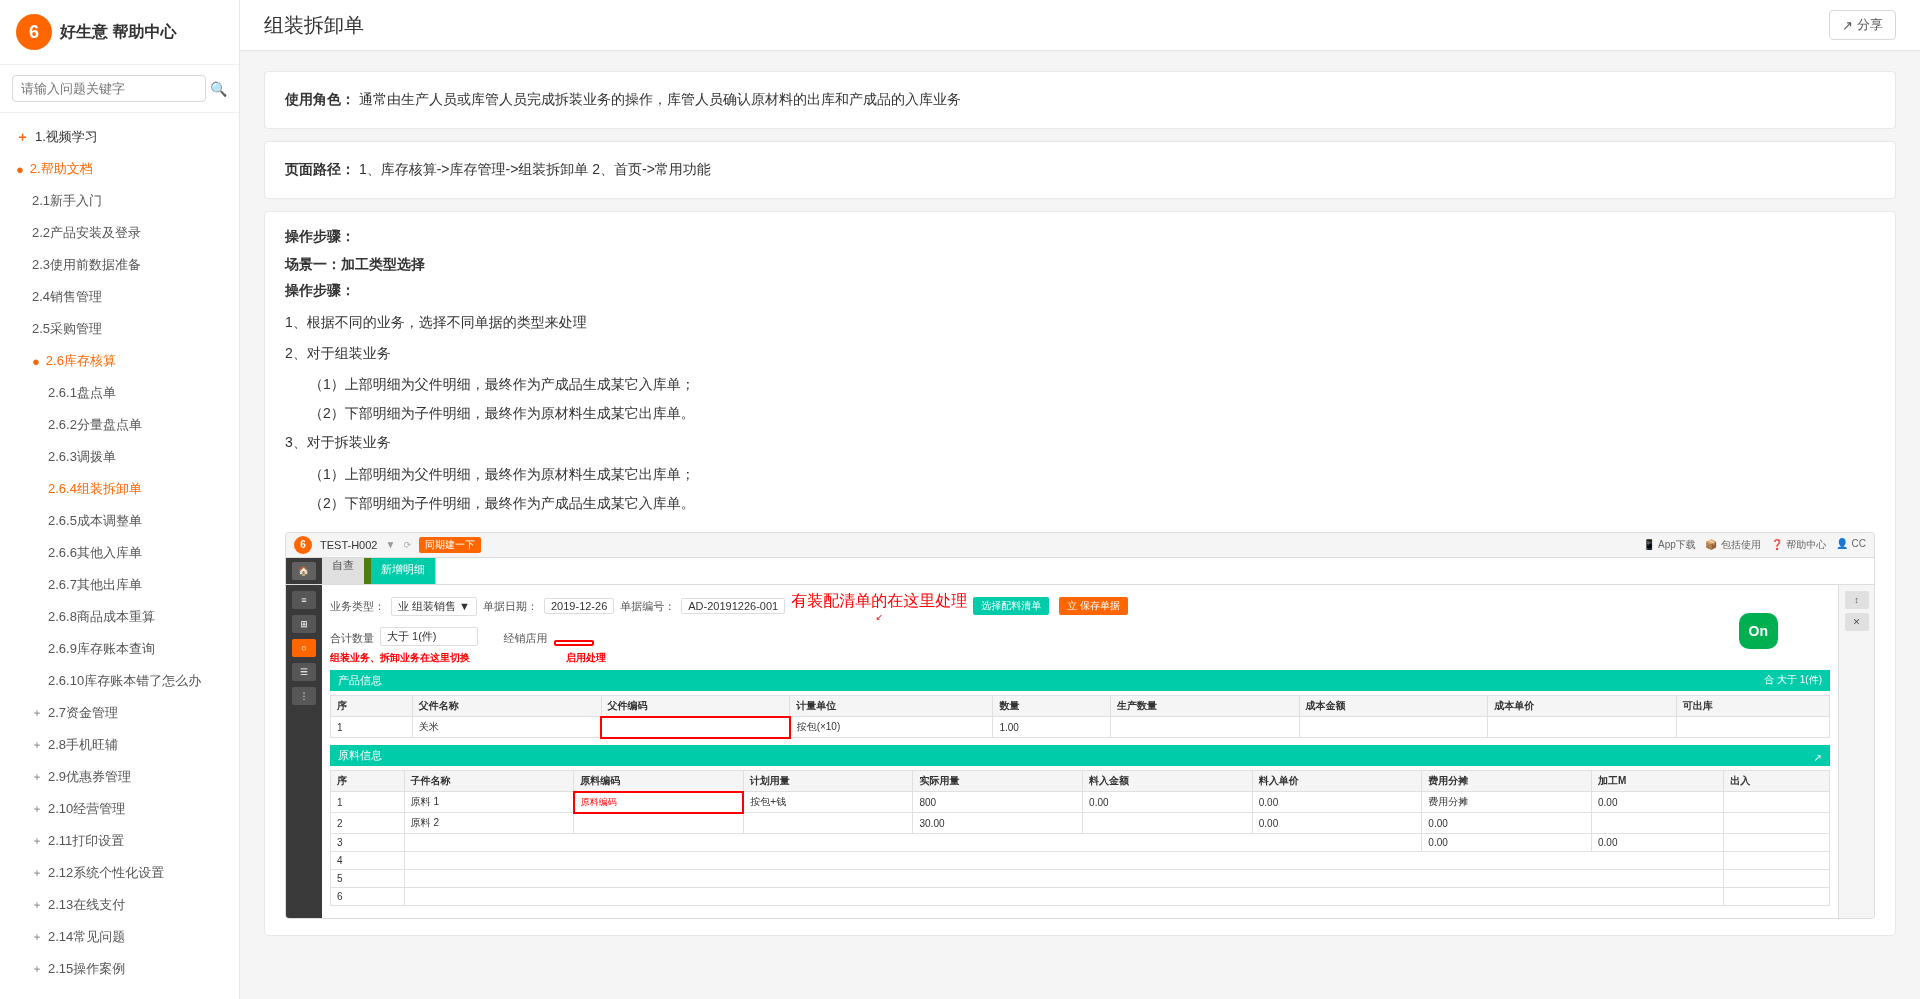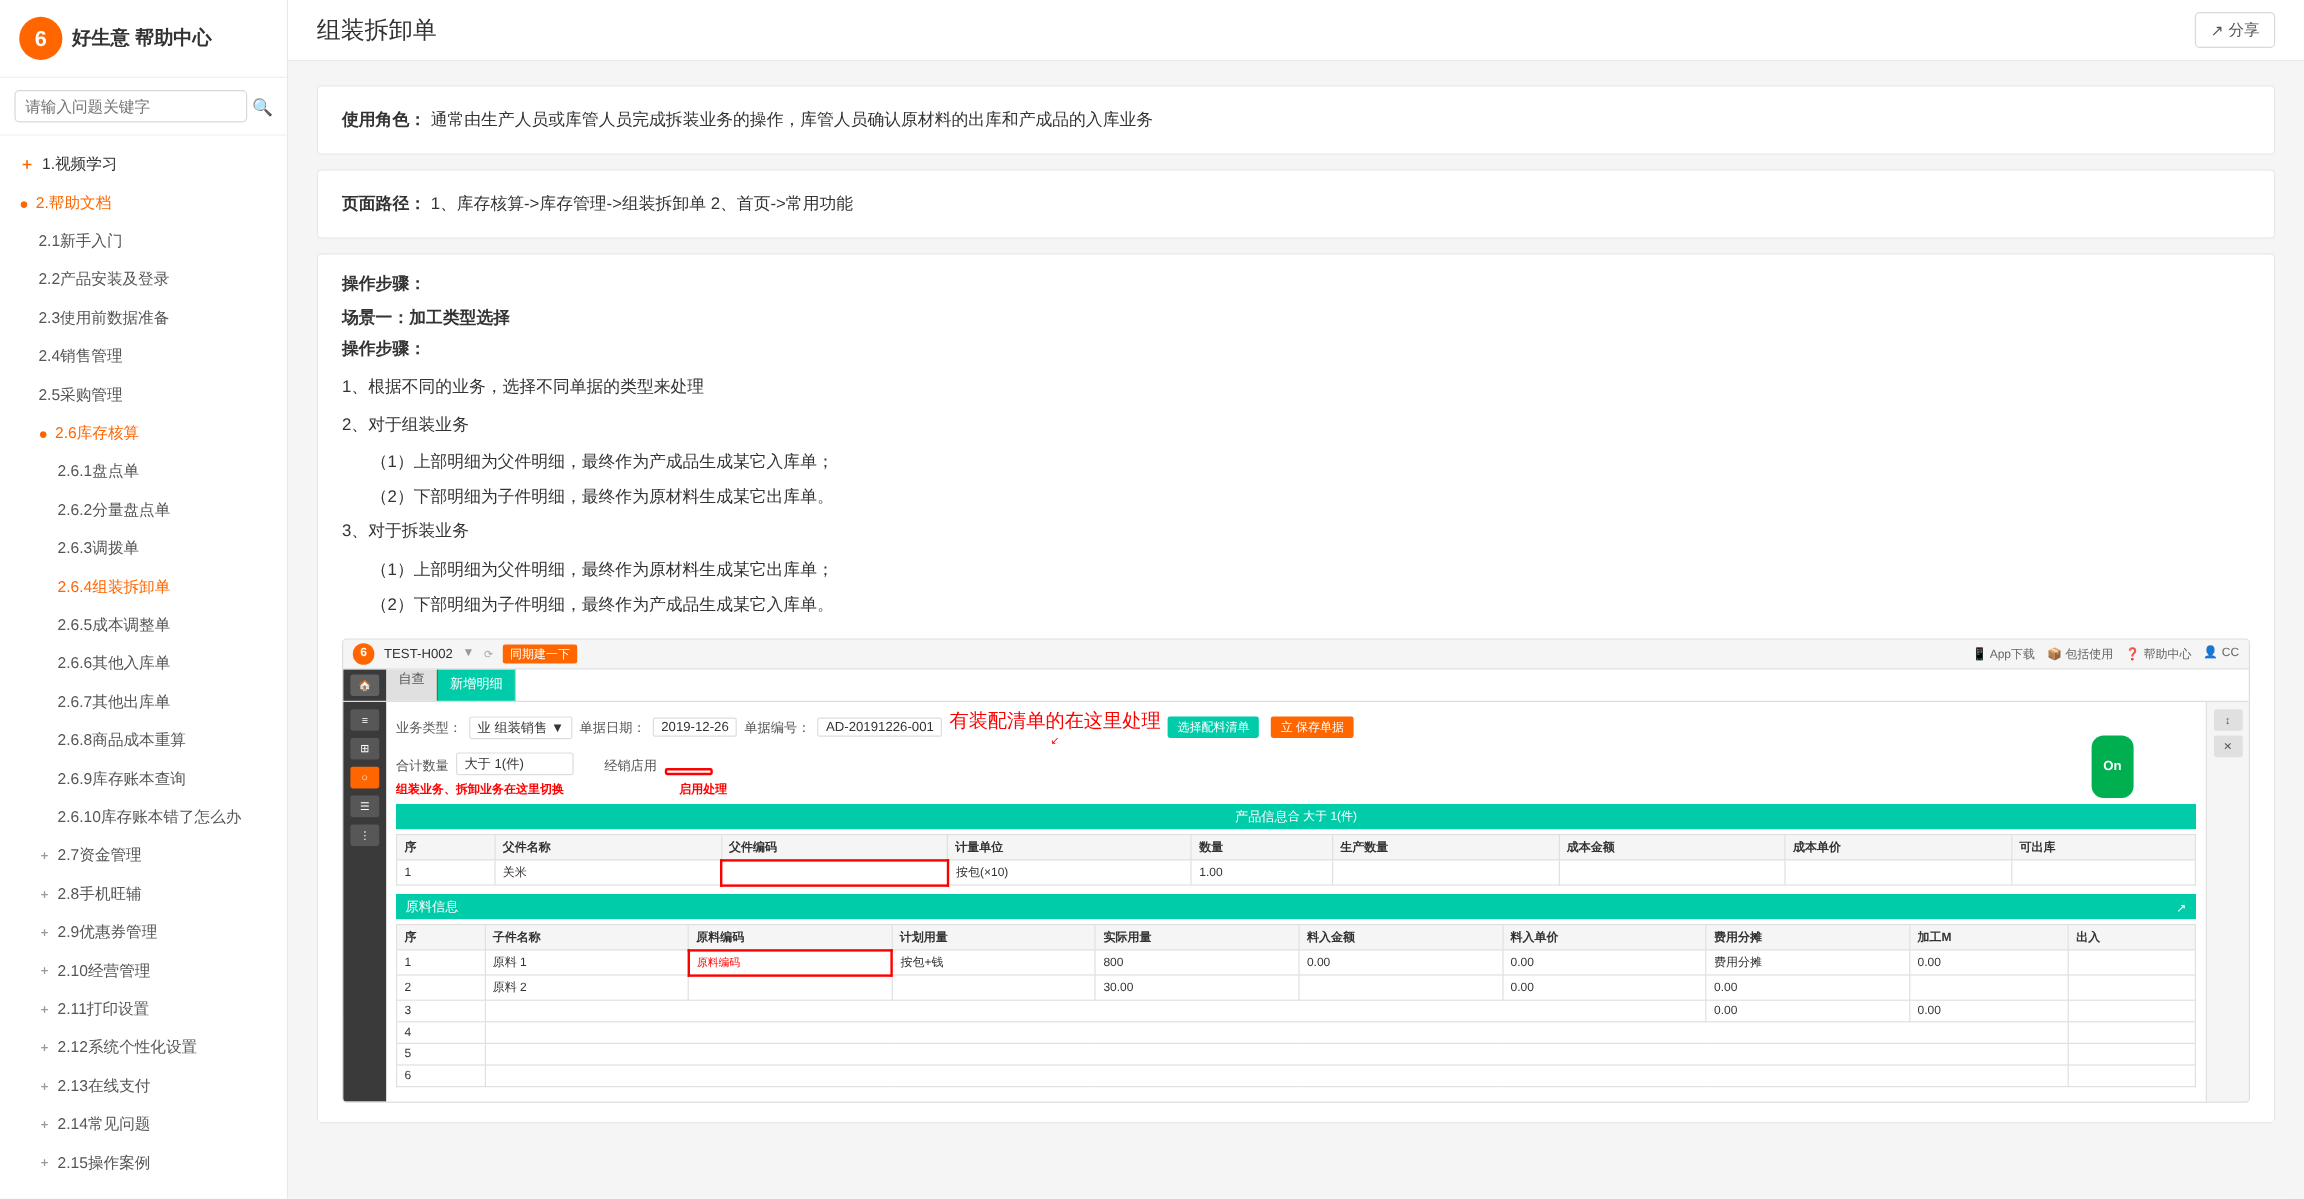--- a/index.html
+++ b/index.html
@@ -418,21 +418,21 @@
             <span>👤 CC</span>
           </div>
         </div>
 
         <div style="display:flex; background:#fff; border-bottom:1px solid #ddd;">
           <div style="display:flex; align-items:center;">
             <div style="width:36px; background:#3a3a3a; display:flex; flex-direction:column; align-items:center; padding:4px 4px; gap:4px;">
               <div style="width:24px; height:18px; background:rgba(255,255,255,0.2); border-radius:2px; display:flex; align-items:center; justify-content:center; font-size:9px; color:#fff;">🏠</div>
             </div>
           </div>
-          <div style="padding:0 10px; background:#e0e0e0; border-right:1px solid #4d7c0f; font-size:11px; color:#555; cursor:pointer;">自查</div>
+          <div style="padding:0 10px; background:#e0e0e0; border-right:7px solid #4d7c0f; font-size:11px; color:#555; cursor:pointer;">自查</div>
           <div style="padding:4px 10px; background:#00ccaa; border-right:1px solid #ccc; font-size:11px; color:#fff; cursor:pointer;">新增明细</div>
         </div>
 
         <div style="display:flex;">
 
           <div style="width:36px; background:#3a3a3a; min-height:280px; display:flex; flex-direction:column; align-items:center; padding-top:6px; gap:6px;">
             <div style="width:24px; height:18px; background:rgba(255,255,255,0.15); border-radius:2px; display:flex; align-items:center; justify-content:center; font-size:9px; color:#fff;">≡</div>
             <div style="width:24px; height:18px; background:rgba(255,255,255,0.15); border-radius:2px; display:flex; align-items:center; justify-content:center; font-size:9px; color:#fff;">⊞</div>
             <div style="width:24px; height:18px; background:#f60; border-radius:2px; display:flex; align-items:center; justify-content:center; font-size:9px; color:#fff;">○</div>
             <div style="width:24px; height:18px; background:rgba(255,255,255,0.15); border-radius:2px; display:flex; align-items:center; justify-content:center; font-size:9px; color:#fff;">☰</div>
@@ -462,21 +462,21 @@
               <span style="border:1px solid #ddd; border-radius:2px; padding:1px 40px 1px 6px; font-size:11px; background:#fff;">大于 1(件)</span>
               <span style="color:#555; margin-left:20px;">经销店用</span>
               <span style="border:2px solid #f00; border-radius:2px; padding:1px 30px 1px 6px; font-size:11px; background:#fff;"></span>
             </div>
 
             <div style="display:flex; align-items:center; gap:16px; margin-bottom:5px;">
               <span style="font-size:10px; color:#f00; font-weight:bold;">组装业务、拆卸业务在这里切换</span>
               <span style="font-size:10px; color:#f00; font-weight:bold; margin-left:80px;">启用处理</span>
             </div>
 
-            <div style="background:#00ccaa; color:#fff; padding:3px 8px; font-size:11px; margin-bottom:4px; display:flex; align-items:center; justify-content:center;">
+            <div style="background:#00ccaa; color:#fff; padding:3px 8px; font-size:11px; margin-bottom:4px; display:flex; align-items:center; justify-content:space-between;">
               <span>产品信息</span>
               <span style="font-size:10px;">合 大于 1(件)</span>
             </div>
 
             <table class="mock-table" style="margin-bottom:6px;">
               <thead>
                 <tr>
                   <th>序</th>
                   <th>父件名称</th>
                   <th>父件编码</th>
@@ -568,21 +568,21 @@
                 <tr>
                   <td>6</td>
                   <td colspan="8"></td>
                   <td></td>
                 </tr>
 
               </tbody>
             </table>
 
             <div style="position:absolute; right:60px; top:28px; display:flex; align-items:center; gap:4px;">
-              <span style="background:#00b050; color:#fff; border-radius:10px; padding:20px 10px; font-size:11px; font-weight:bold; cursor:pointer;">On</span>
+              <span style="background:#00b050; color:#fff; border-radius:10px; padding:10px 10px; font-size:14px; font-weight:bold; cursor:pointer;">On</span>
             </div>
 
           </div>
 
           <div style="width:36px; background:#f5f5f5; border-left:1px solid #ddd; min-height:280px; display:flex; flex-direction:column; align-items:center; padding-top:6px; gap:4px;">
             <div style="width:24px; height:18px; background:#e0e0e0; border-radius:2px; display:flex; align-items:center; justify-content:center; font-size:9px; color:#555;">↕</div>
             <div style="width:24px; height:18px; background:#e0e0e0; border-radius:2px; display:flex; align-items:center; justify-content:center; font-size:9px; color:#555;">✕</div>
           </div>
         </div>
       </div>

